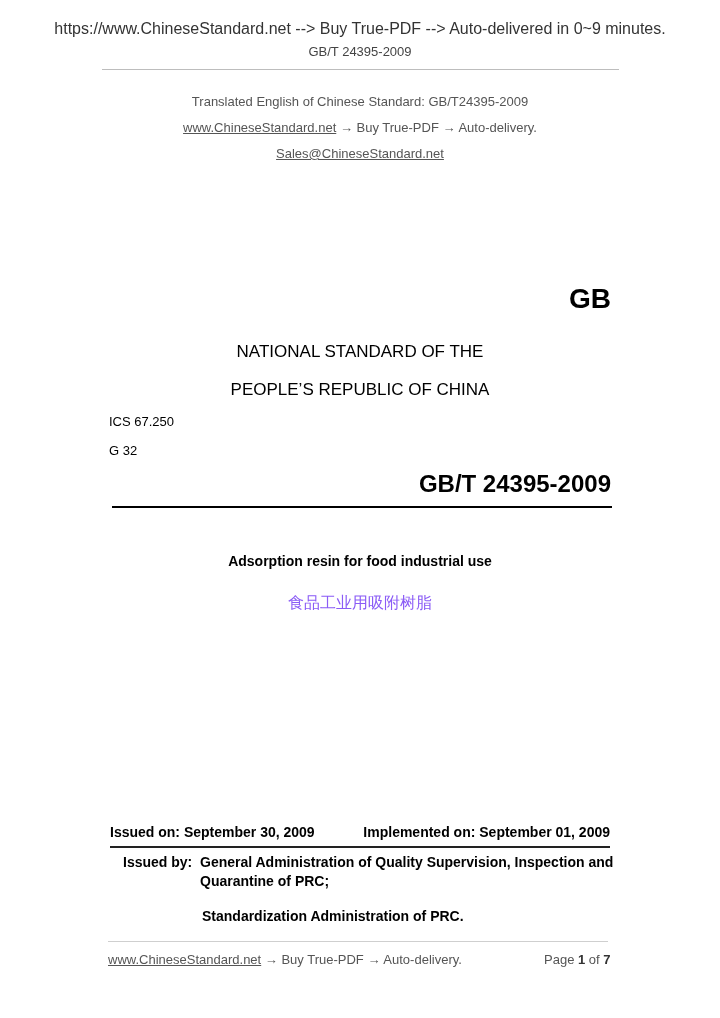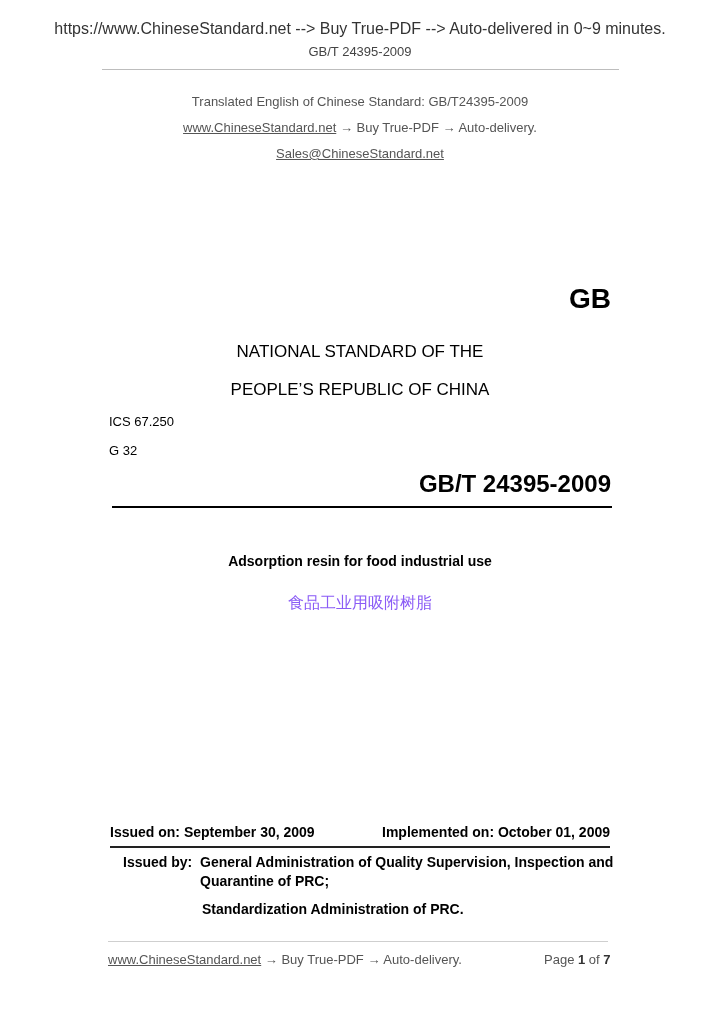--- a/index.html
+++ b/index.html
@@ -23,21 +23,21 @@
     .gcode { top: 443px; left: 109px; font-size: 13px; }
     .std-number { top: 470px; right: 109px; font-size: 24px; font-weight: bold; }
     .thick-rule { top: 506px; left: 112px; width: 500px; height: 2px; background: #000; }
     .title-en { top: 553px; font-size: 14px; font-weight: bold; }
     .title-cn { top: 593px; font-size: 16px; font-family: "DejaVu Serif", serif; color: #8b5cf6; }
     .issued-row { top: 824px; left: 110px; width: 500px; font-size: 14px; font-weight: bold; display: flex; justify-content: space-between; }
     .issued-rule { top: 846px; left: 110px; width: 500px; height: 2px; background: #222; }
     .issued-by { top: 853px; left: 123px; font-size: 14px; font-weight: bold; line-height: 19px; }
     .issued-by .label { display: inline-block; width: 77px; }
     .issued-by .line2 { padding-left: 77px; }
-    .issued-by .line3 { padding-left: 79px; margin-top: 9px; }
+    .issued-by .line3 { padding-left: 79px; margin-top: 16px; }
     .footer-rule { top: 941px; left: 108px; width: 500px; height: 1px; background: #cfcfcf; }
     .footer-left { top: 952px; left: 108px; font-size: 13px; color: #555; }
     .footer-right { top: 952px; left: 544px; font-size: 13px; color: #555; }
     .footer-right b { color: #333; }
   </style>
 </head>
 <body>
 
 <div class="abs center top-banner">https://www.ChineseStandard.net --&gt; Buy True-PDF --&gt; Auto-delivered in 0~9 minutes.</div>
 <div class="abs center top-code">GB/T 24395-2009</div>
@@ -61,21 +61,21 @@
 <div class="abs ics">ICS 67.250</div>
 <div class="abs gcode">G 32</div>
 <div class="abs std-number">GB/T 24395-2009</div>
 <div class="abs thick-rule"></div>
 
 <div class="abs center title-en">Adsorption resin for food industrial use</div>
 <div class="abs center title-cn">食品工业用吸附树脂</div>
 
 <div class="abs issued-row">
   <span>Issued on: September 30, 2009</span>
-  <span>Implemented on: October 01, 2009</span>
+  <span>Implemented on: September 01, 2009</span>
 </div>
 <div class="abs issued-rule"></div>
 
 <div class="abs issued-by">
   <div><span class="label">Issued by:</span><span>General Administration of Quality Supervision, Inspection and</span></div>
   <div class="line2">Quarantine of PRC;</div>
   <div class="line3">Standardization Administration of PRC.</div>
 </div>
 
 <div class="abs footer-rule"></div>

